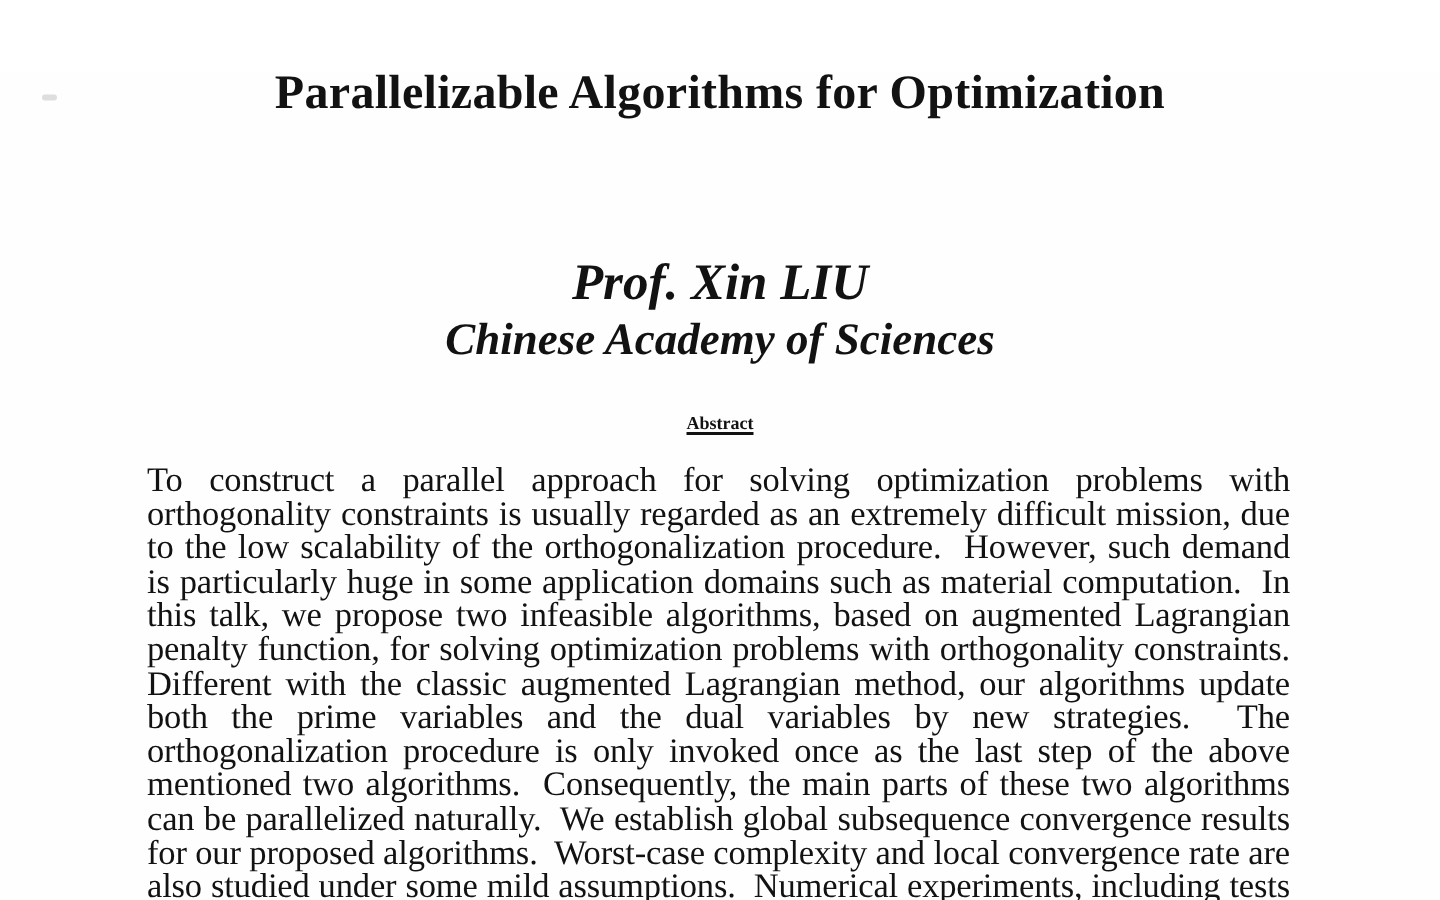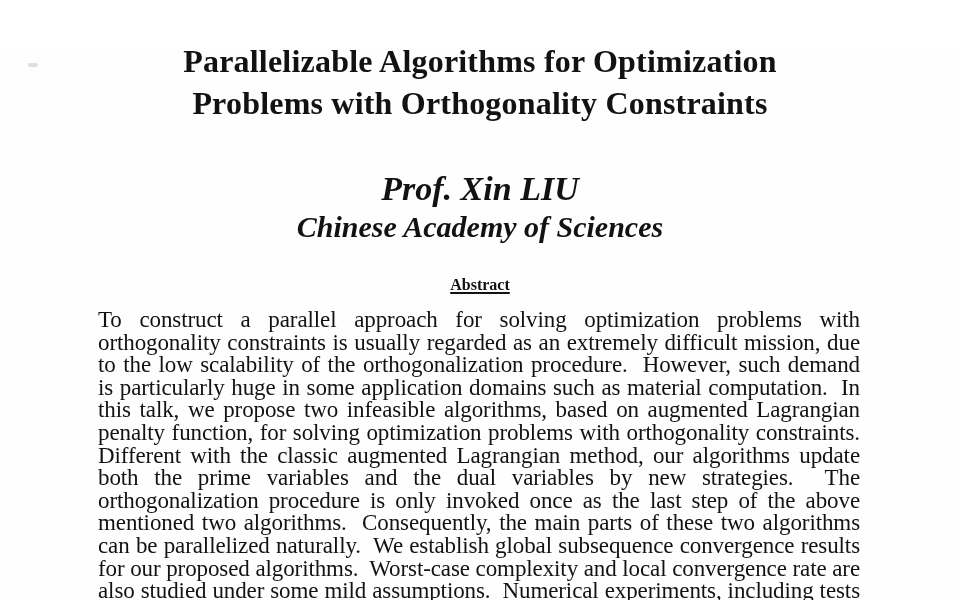--- a/index.html
+++ b/index.html
@@ -46,21 +46,21 @@
   }
   .affiliation {
     top: 162px;
     font-size: 30px;
     line-height: 1.1;
     font-weight: bold;
     font-style: italic;
   }
   .abstract-heading {
     top: 227px;
-    font-size: 16px;
+    font-size: 12px;
     line-height: 1.2;
     font-weight: bold;
     text-decoration: underline;
     text-underline-offset: 2px;
     text-decoration-thickness: 2px;
   }
   .abstract-body {
     position: absolute;
     top: 261px;
     left: 98px;
@@ -103,21 +103,20 @@
 </style>
 </head>
 <body>
 
 <div class="page">
 
   <div class="scan-smudge smudge-top-left"></div>
 
   <h1 class="centered doc-title" style="margin:0;">
     <span>Parallelizable Algorithms for Optimization</span><br>
-    <span>Problems with Orthogonality Constraints</span>
   </h1>
 
 
   <div class="centered affiliation">Chinese Academy of Sciences</div>
 
   <div class="centered speaker">Prof. Xin LIU</div>
 
   <div class="centered abstract-heading">Abstract</div>
 
   <p class="abstract-body" style="margin:0;">To construct a parallel approach for solving optimization problems with orthogonality constraints is usually regarded as an extremely difficult mission, due to the low scalability of the orthogonalization procedure.  However, such demand is particularly huge in some application domains such as material computation.  In this talk, we propose two infeasible algorithms, based on augmented Lagrangian penalty function, for solving optimization problems with orthogonality constraints.  Different with the classic augmented Lagrangian method, our algorithms update both the prime variables and the dual variables by new strategies.  The orthogonalization procedure is only invoked once as the last step of the above mentioned two algorithms.  Consequently, the main parts of these two algorithms can be parallelized naturally.  We establish global subsequence convergence results for our proposed algorithms.  Worst-case complexity and local convergence rate are also studied under some mild assumptions.  Numerical experiments, including tests under parallel environment, illustrate that our new algorithms attain good performances and a high scalability in solving discretized Kohn-Sham total energy minimization problems.</p>

